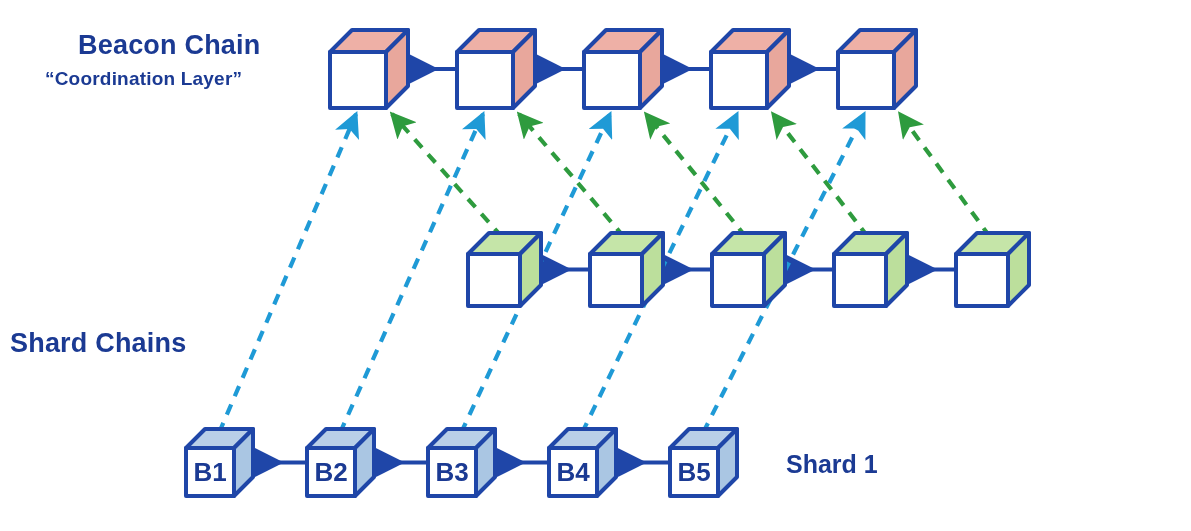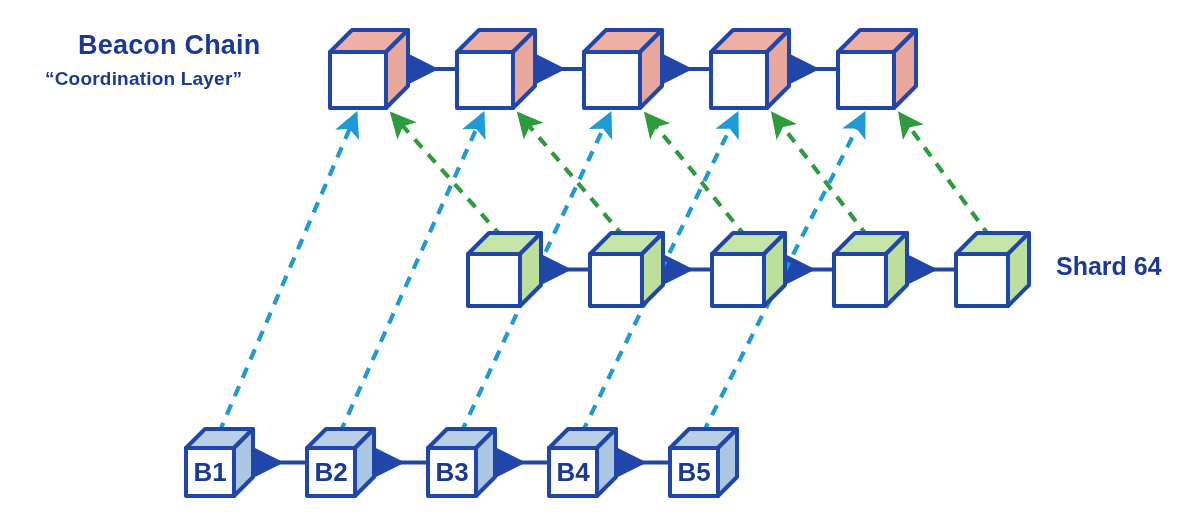--- a/index.html
+++ b/index.html
@@ -147,15 +147,16 @@
         <g>
           <path d="M838,52 L860,30 L916,30 L894,52 Z" fill="#eeb0a6" stroke="#1f46a8" stroke-width="4" stroke-linejoin="round" stroke-linecap="round"></path>
           <path d="M894,52 L916,30 L916,86 L894,108 Z" fill="#e8a79c" stroke="#1f46a8" stroke-width="4" stroke-linejoin="round" stroke-linecap="round"></path>
           <rect x="838" y="52" width="56" height="56" fill="#ffffff" stroke="#1f46a8" stroke-width="4" stroke-linejoin="round"></rect>
         </g>
       </g>
   </svg>
 
   <div class="lbl title" id="beacon-title">Beacon Chain</div>
   <div class="lbl sub" id="beacon-sub">“Coordination Layer”</div>
-  <div class="lbl shard" id="shard64-label">Shard 64</div>
+  <div class="lbl title" id="shard-title">Shard Chains</div>
+  <div class="lbl shard" id="shard1-label">Shard 1</div>
 
 </div>
 
 </body></html>

